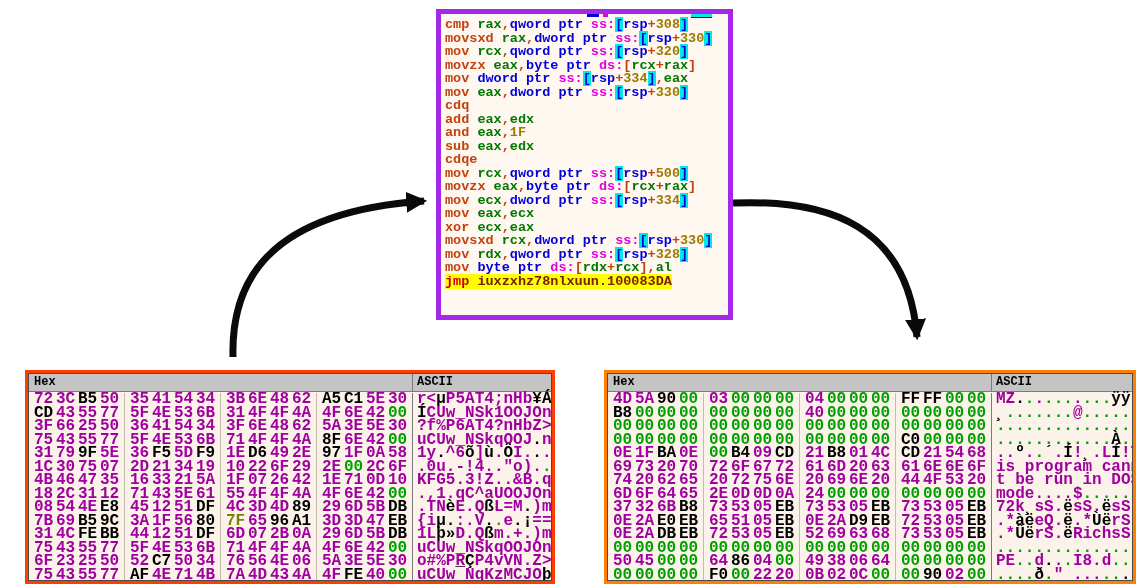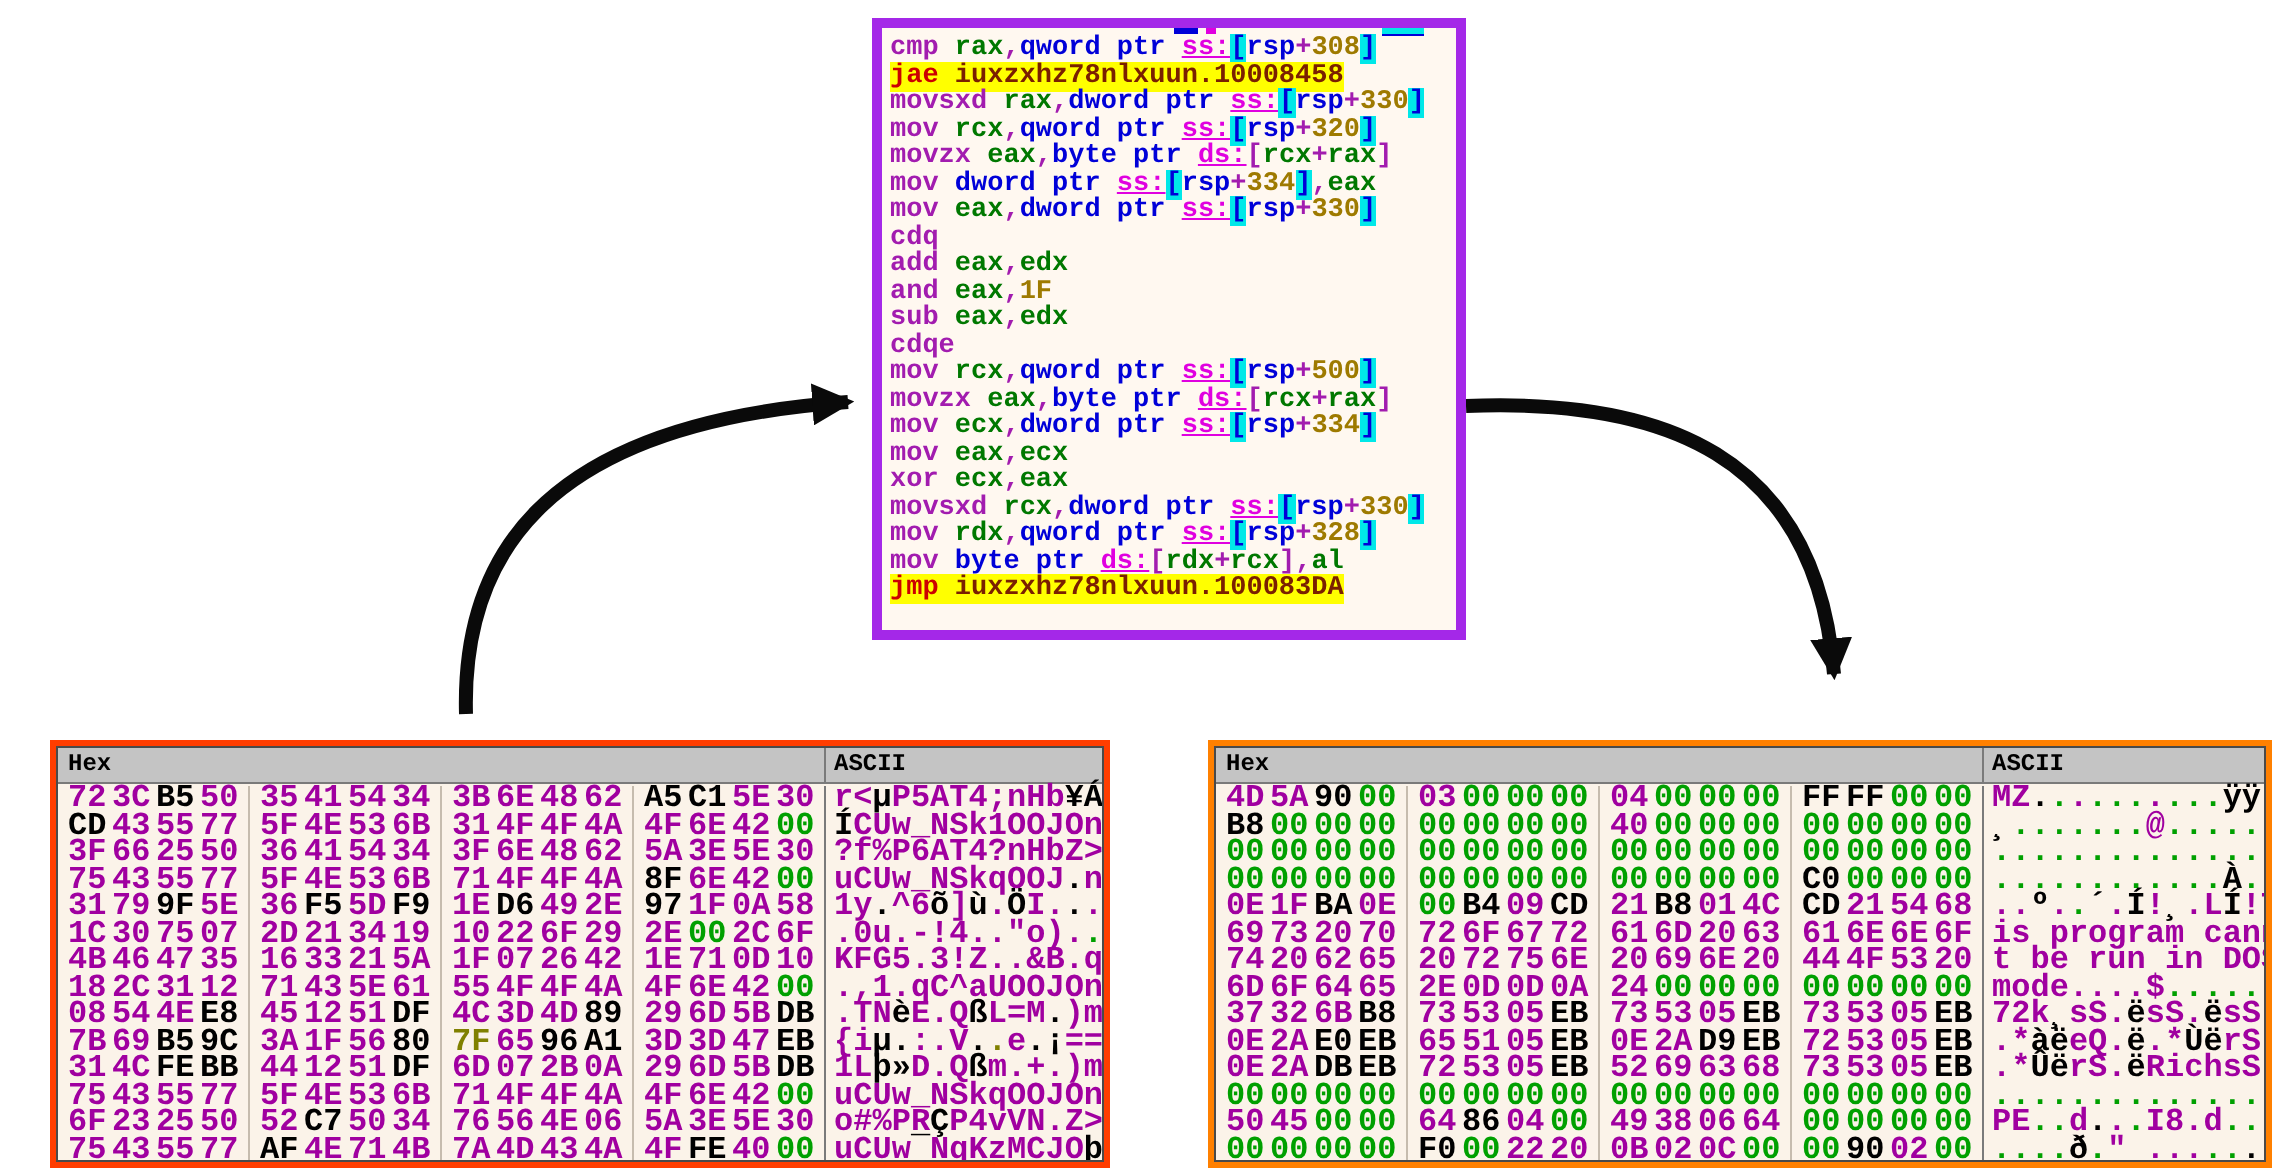--- a/index.html
+++ b/index.html
@@ -17,24 +17,24 @@
     overflow:hidden;
   }
   .clip-strip{position:absolute;top:0;left:0;right:0;height:4px;}
   .cm{position:absolute;top:0;height:3px;}
   .cm1{left:146px;width:12px;background:#0000D8;}
   .cm2{left:162px;width:5px;background:#E000E0;}
   .cm3{left:250px;width:21px;height:4px;background:#00E8E8;border-bottom:1px solid #0000D8;box-sizing:border-box;}
   .asm-lines{position:absolute;top:4px;left:0;right:0;padding-left:4px;}
   .asm-line{height:13.5px;line-height:13.5px;font-size:13.5px;font-weight:bold;white-space:pre;}
   .asm-line.hl > span{background:#FFFF00;}
-  .tk-mn,.tk-pl{color:#a21caf;}
+  .tk-mn,.tk-pl{color:#c2410c;}
   .tk-reg{color:#007800;}
   .tk-kw,.tk-sreg{color:#0000D8;text-align:center;}
-  .tk-seg{color:#E000E0;text-decoration:underline;}
+  .tk-seg{color:#E000E0;}
   .tk-num{color:#9E7A00;}
   .tk-br{color:#0000D8;background:#00E8E8;}
   .tk-jcc{color:#CC0000;}
   .tk-tgt{color:#7A2000;}
 
   
   .hexpanel{
     position:absolute;top:370px;height:214px;box-sizing:border-box;
     border:3px solid #FF3D00;background:#FBF3E9;
   }
@@ -70,21 +70,20 @@
 </svg>
 
 <div class="disasm" style="border-color: rgb(164, 40, 232); background: rgb(255, 248, 240);">
   <div class="clip-strip">
     <div class="cm cm1"></div>
     <div class="cm cm2"></div>
     <div class="cm cm3"></div>
   </div>
   <div class="asm-lines">
       <div class="asm-line"><span class="tk-mn">cmp </span><span class="tk-reg">rax</span><span class="tk-pl">,</span><span class="tk-kw">qword ptr </span><span class="tk-seg">ss:</span><span class="tk-br">[</span><span class="tk-sreg">rsp</span><span class="tk-pl">+</span><span class="tk-num">308</span><span class="tk-br">]</span></div>
-      <div class="asm-line hl"><span class="tk-jcc">jae </span><span class="tk-tgt">iuxzxhz78nlxuun.10008458</span></div>
       <div class="asm-line"><span class="tk-mn">movsxd </span><span class="tk-reg">rax</span><span class="tk-pl">,</span><span class="tk-kw">dword ptr </span><span class="tk-seg">ss:</span><span class="tk-br">[</span><span class="tk-sreg">rsp</span><span class="tk-pl">+</span><span class="tk-num">330</span><span class="tk-br">]</span></div>
       <div class="asm-line"><span class="tk-mn">mov </span><span class="tk-reg">rcx</span><span class="tk-pl">,</span><span class="tk-kw">qword ptr </span><span class="tk-seg">ss:</span><span class="tk-br">[</span><span class="tk-sreg">rsp</span><span class="tk-pl">+</span><span class="tk-num">320</span><span class="tk-br">]</span></div>
       <div class="asm-line"><span class="tk-mn">movzx </span><span class="tk-reg">eax</span><span class="tk-pl">,</span><span class="tk-kw">byte ptr </span><span class="tk-seg">ds:</span><span class="tk-pl">[</span><span class="tk-reg">rcx</span><span class="tk-pl">+</span><span class="tk-reg">rax</span><span class="tk-pl">]</span></div>
       <div class="asm-line"><span class="tk-mn">mov </span><span class="tk-kw">dword ptr </span><span class="tk-seg">ss:</span><span class="tk-br">[</span><span class="tk-sreg">rsp</span><span class="tk-pl">+</span><span class="tk-num">334</span><span class="tk-br">]</span><span class="tk-pl">,</span><span class="tk-reg">eax</span></div>
       <div class="asm-line"><span class="tk-mn">mov </span><span class="tk-reg">eax</span><span class="tk-pl">,</span><span class="tk-kw">dword ptr </span><span class="tk-seg">ss:</span><span class="tk-br">[</span><span class="tk-sreg">rsp</span><span class="tk-pl">+</span><span class="tk-num">330</span><span class="tk-br">]</span></div>
       <div class="asm-line"><span class="tk-mn">cdq</span></div>
       <div class="asm-line"><span class="tk-mn">add </span><span class="tk-reg">eax</span><span class="tk-pl">,</span><span class="tk-reg">edx</span></div>
       <div class="asm-line"><span class="tk-mn">and </span><span class="tk-reg">eax</span><span class="tk-pl">,</span><span class="tk-num">1F</span></div>
       <div class="asm-line"><span class="tk-mn">sub </span><span class="tk-reg">eax</span><span class="tk-pl">,</span><span class="tk-reg">edx</span></div>
       <div class="asm-line"><span class="tk-mn">cdqe</span></div>

